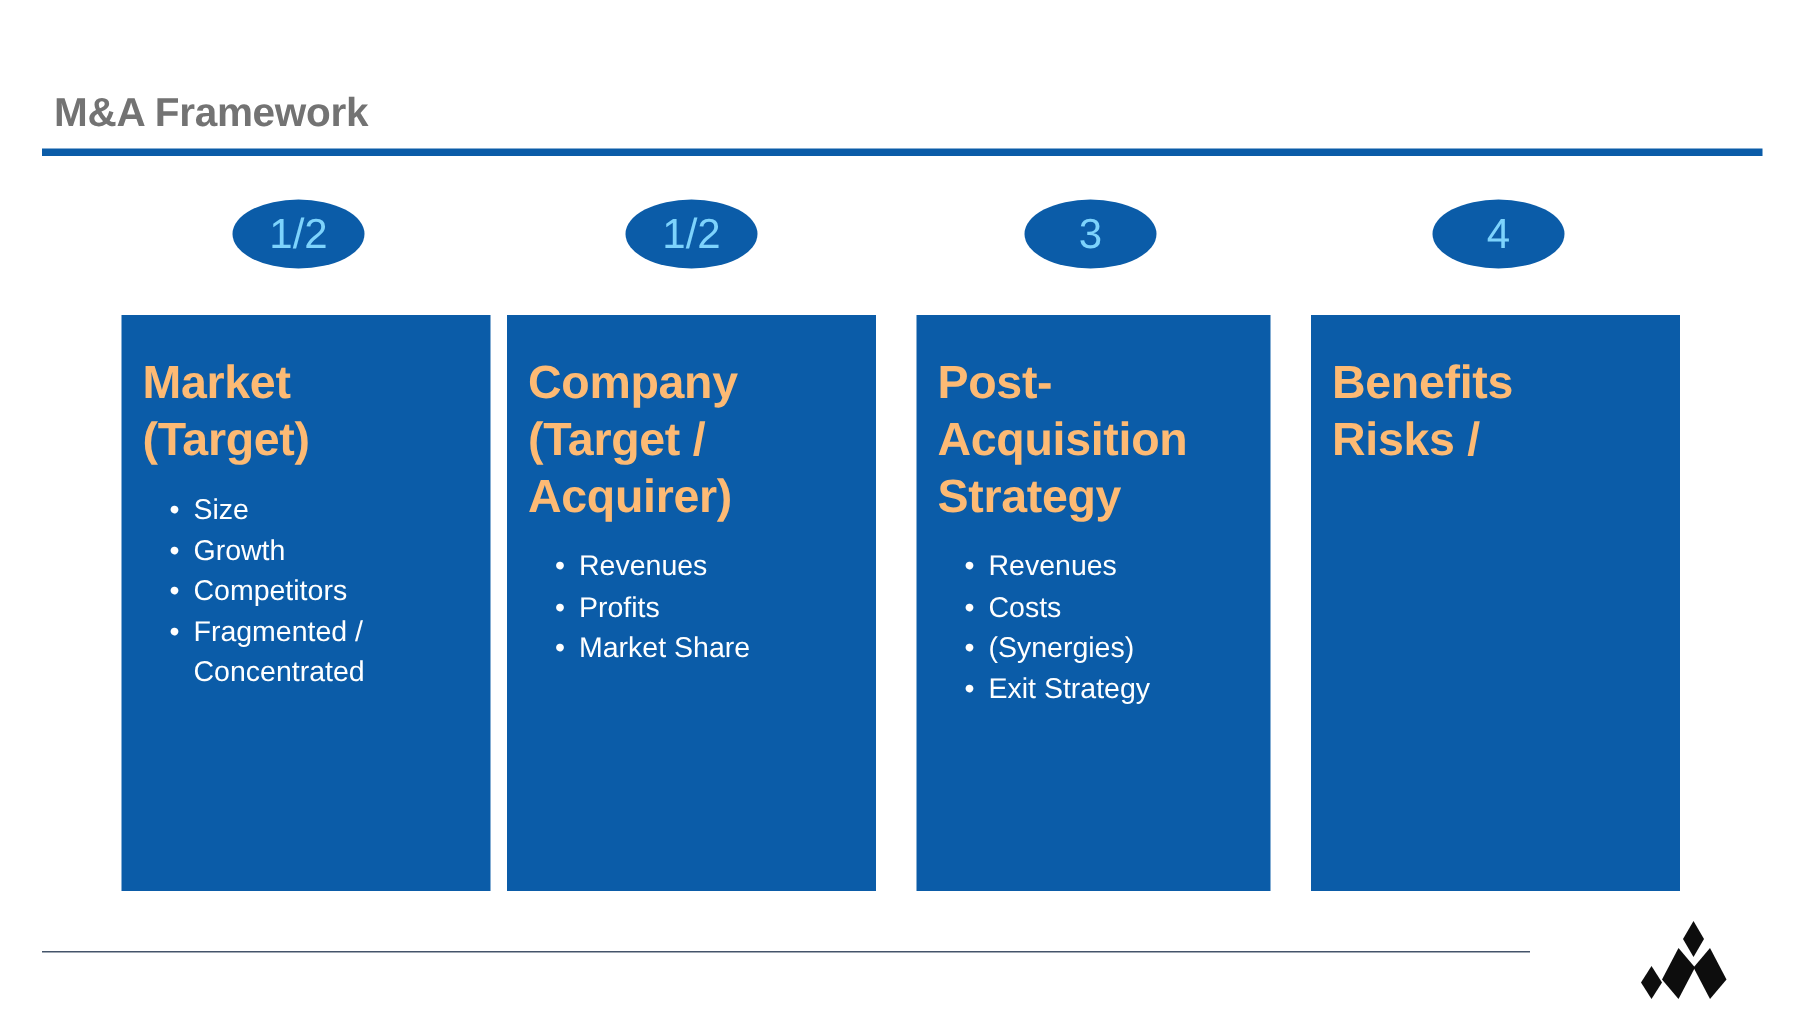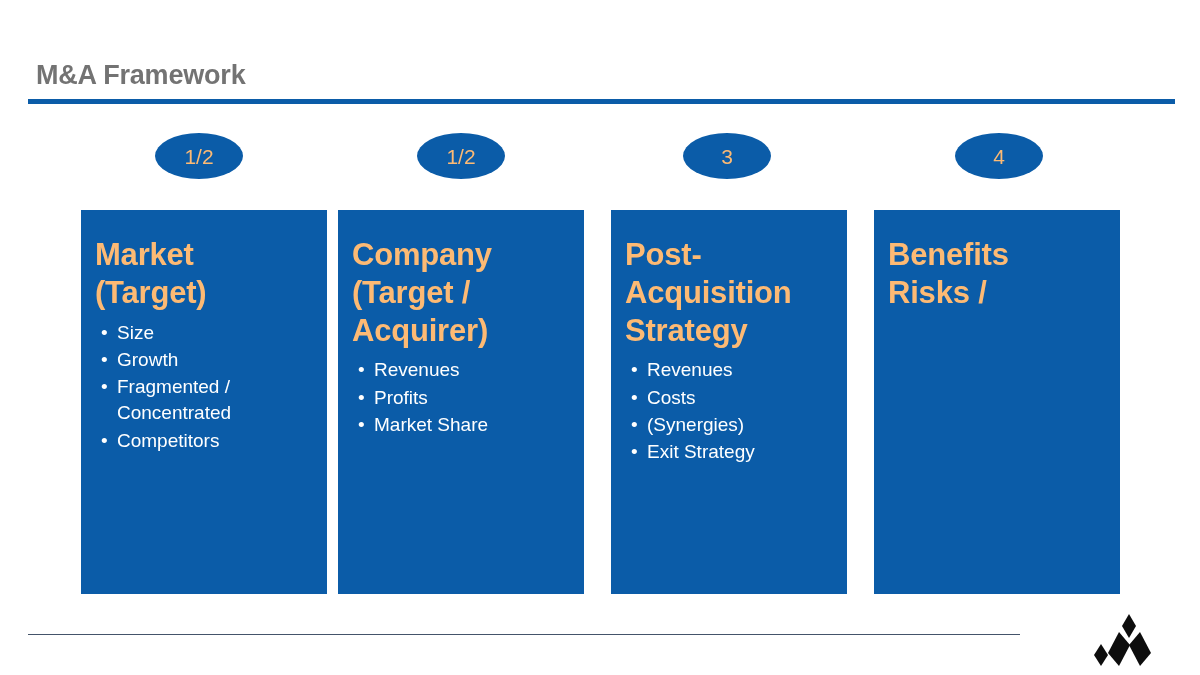--- a/index.html
+++ b/index.html
@@ -44,22 +44,22 @@
   }
 
   
   .badge {
     position: absolute;
     top: 133px;
     width: 88px;
     height: 46px;
     border-radius: 50%;
     background: #0B5CA8;
-    color: #fdba74;
-    font-size: 21px;
+    color: #7dd3fc;
+    font-size: 28px;
     font-weight: normal;
     display: flex;
     align-items: center;
     justify-content: center;
     line-height: 1;
     text-align: right;
   }
   #badge-0 { left: 155px; }
   #badge-1 { left: 417px; }
   #badge-2 { left: 683px; }
@@ -84,21 +84,21 @@
     color: #fdba74;
     font-size: 31px;
     font-weight: bold;
     line-height: 1.22;
     margin: 0 0 8px 0;
     letter-spacing: -0.2px;
   }
 
   .card-list {
     list-style: none;
-    margin: 4px;
+    margin: 16px;
     padding: 0;
   }
   .card-list li {
     position: relative;
     color: #ffffff;
     font-size: 19px;
     line-height: 1.38;
     padding-left: 18px;
     margin-bottom: 1px;
   }
@@ -151,23 +151,23 @@
   </div>
 
   <div class="card" id="card-0">
     <div class="card-title">
       <div>Market</div>
       <div>(Target)</div>
     </div>
     <ul class="card-list">
       <li>Size</li>
       <li>Growth</li>
+      <li>Competitors</li>
       <li>Fragmented /
 Concentrated</li>
-      <li>Competitors</li>
     </ul>
   </div>
 
   <div class="card" id="card-1">
     <div class="card-title">
       <div>Company</div>
       <div>(Target /</div>
       <div>Acquirer)</div>
     </div>
     <ul class="card-list">

